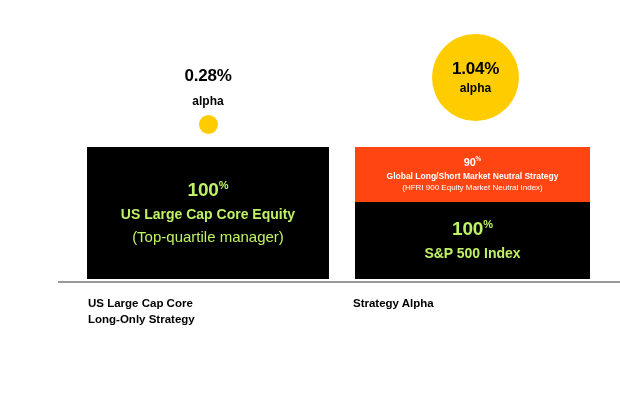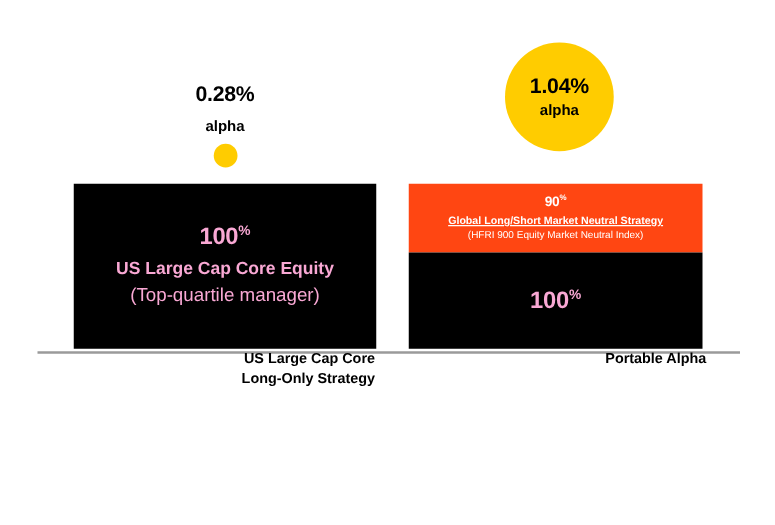--- a/index.html
+++ b/index.html
@@ -10,20 +10,21 @@
     width: 620px;
     height: 420px;
     background: #ffffff;
     font-family: "Liberation Sans", sans-serif;
     overflow: hidden;
   }
   #stage {
     position: relative;
     width: 571px;
     height: 420px;
+    margin-left: 28px;
   }
 
   
   .bubble {
     position: absolute;
     border-radius: 50%;
     background: #FFCC00;
     display: flex;
     flex-direction: column;
     align-items: center;
@@ -96,21 +97,21 @@
   .seg {
     display: flex;
     flex-direction: column;
     align-items: center;
     justify-content: center;
     text-align: center;
     box-sizing: border-box;
   }
   .seg-black {
     background: #000000;
-    color: #f9a8d4;
+    color: #bef264;
   }
   .seg-orange {
     background: #FF4612;
     color: #ffffff;
   }
   .seg-left-main {
     height: 132px;
   }
   .seg-right-orange {
     height: 55px;
@@ -131,43 +132,43 @@
     letter-spacing: 0;
   }
   .pct-big  { font-size: 19px; }
   .pct-small{ font-size: 11px; }
 
   .seg-title {
     font-weight: bold;
     line-height: 1.2;
   }
   .seg-title-big   { font-size: 14px; margin-top: 6px; }
-  .seg-title-small { font-size: 8.5px;  margin-top: 3px; text-decoration: underline; }
+  .seg-title-small { font-size: 8.5px;  margin-top: 3px; }
 
   .seg-sub {
     line-height: 1.2;
   }
   .seg-sub-big   { font-size: 15px;  margin-top: 5px; }
   .seg-sub-small { font-size: 8px;   margin-top: 2px; }
 
   
   .baseline {
     position: absolute;
     left: 30px;
     top: 281px;
     width: 562px;
     height: 2px;
     background: #9a9a9a;
   }
 
   
   .cat-label {
     position: absolute;
-    top: 280px;
-    text-align: right;
+    top: 296px;
+    text-align: left;
     font-size: 11.5px;
     font-weight: bold;
     color: #000000;
     line-height: 1.35;
   }
   .cat-left  { left: 60px;  width: 240px; }
   .cat-right { left: 325px; width: 240px; }
 </style>
 </head>
 <body>
@@ -194,26 +195,27 @@
   </div>
 
   <div class="bar bar-right">
     <div class="seg seg-orange seg-right-orange">
       <div class="pct pct-small"><span>90</span><span class="unit">%</span></div>
       <div class="seg-title seg-title-small">Global Long/Short Market Neutral Strategy</div>
       <div class="seg-sub seg-sub-small">(HFRI 900 Equity Market Neutral Index)</div>
     </div>
     <div class="seg seg-black seg-right-black">
       <div class="pct pct-big"><span>100</span><span class="unit">%</span></div>
+      <div class="seg-title seg-title-big">S&amp;P 500 Index</div>
     </div>
   </div>
 
   <div class="baseline"></div>
 
   <div class="cat-label cat-left">
     <div>US Large Cap Core</div>
     <div>Long-Only Strategy</div>
   </div>
   <div class="cat-label cat-right">
-    <div>Portable Alpha</div>
+    <div>Strategy Alpha</div>
   </div>
 
 </div>
 
 </body></html>

